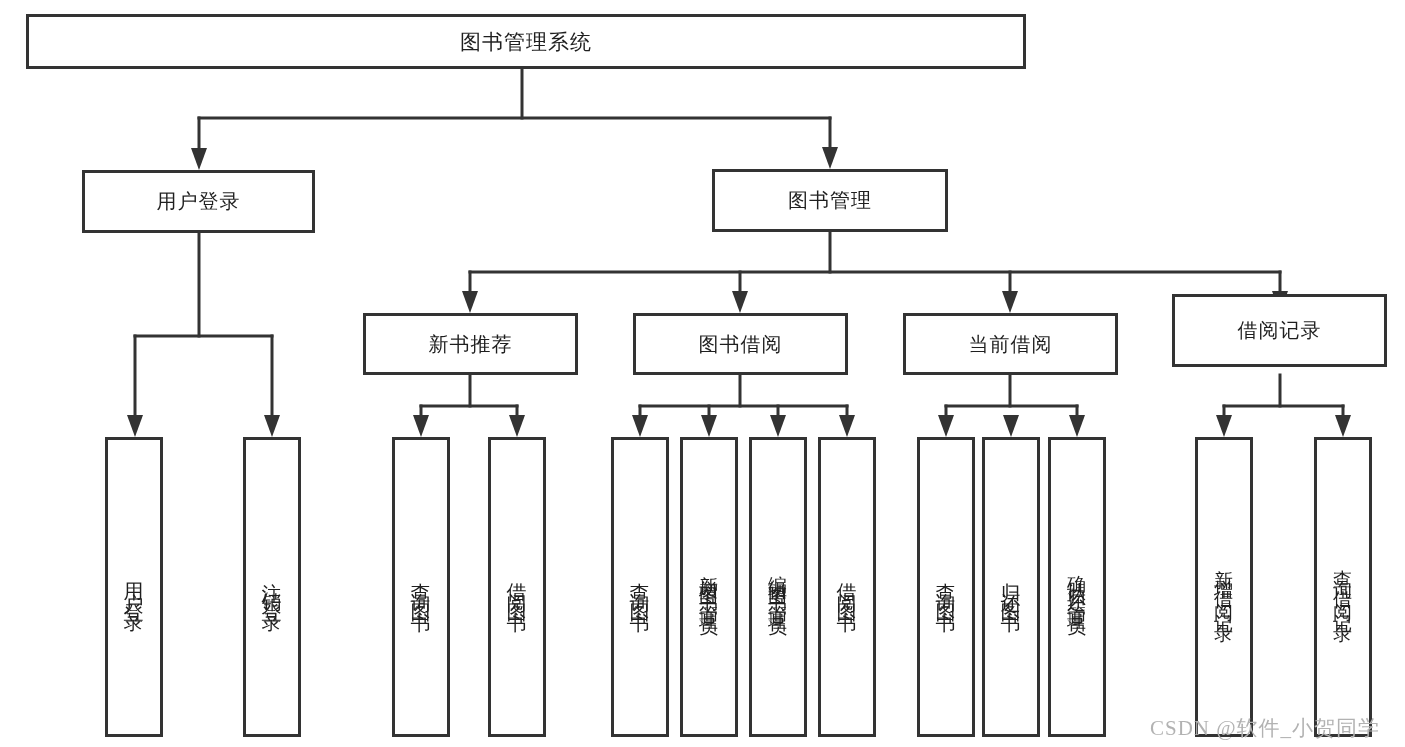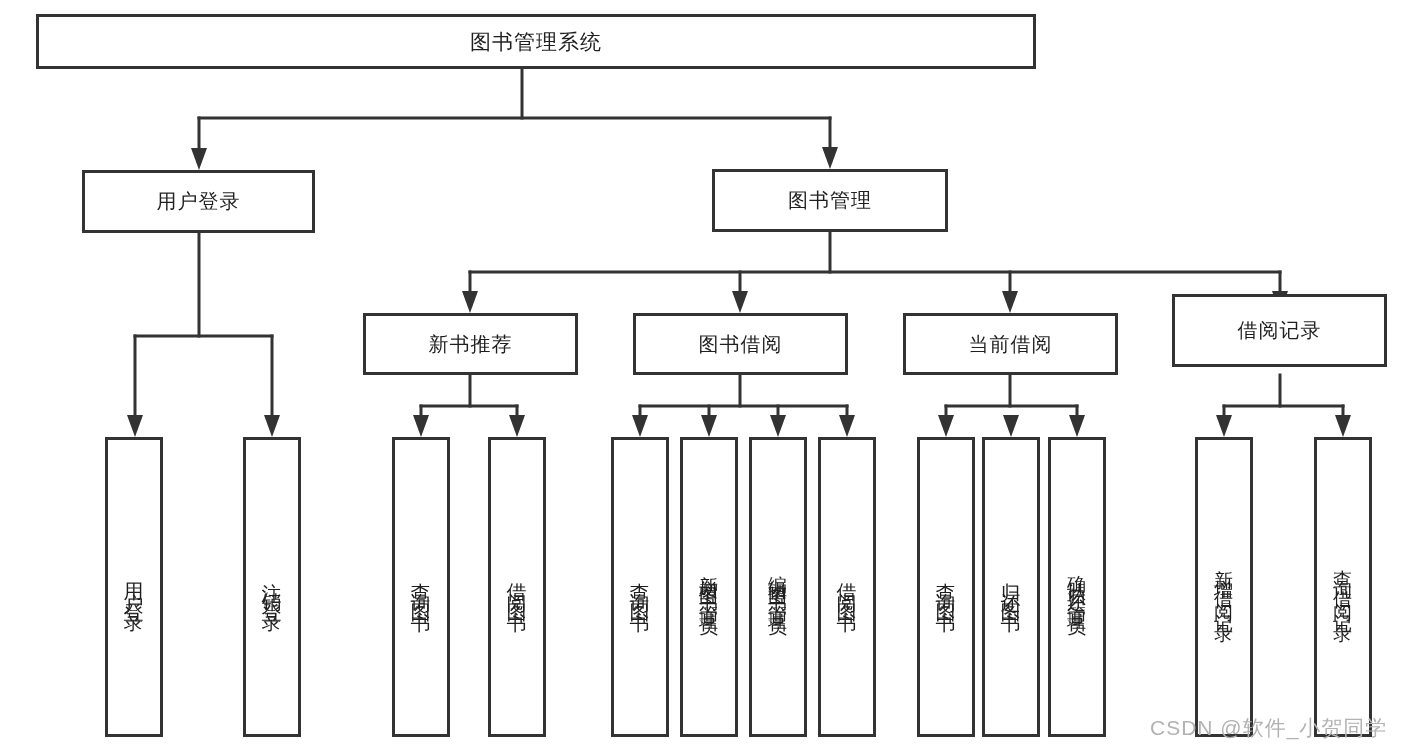--- a/index.html
+++ b/index.html
@@ -43,20 +43,21 @@
   .leaf.long span { font-size: 19px; letter-spacing: 6px; }
 
   .watermark {
     position: absolute;
     left: 1150px; top: 714px;
     z-index: 2;
     font-size: 21px;
     color: #b2b2b2;
     white-space: nowrap;
     letter-spacing: 1px;
+    font-family: Liberation Serif, serif;
   }
 </style>
 </head>
 <body>
 
 <div id="stage">
 
   <svg class="connectors" width="1405" height="747" viewBox="0 0 1405 747">
 
     <g>
@@ -125,21 +126,21 @@
     <g>
       <path d="M1280 375 L1280 406"></path>
       <path d="M1224 406 L1343 406"></path>
       <path d="M1224 406 L1224 416"></path>
       <path d="M1343 406 L1343 416"></path>
       <polygon points="1216,415 1232,415 1224,437"></polygon>
       <polygon points="1335,415 1351,415 1343,437"></polygon>
     </g>
   </svg>
 
-  <div class="box hbox root-box" style="left:36px; top:14px; width:1000px; height:55px;">
+  <div class="box hbox root-box" style="left:26px; top:14px; width:1000px; height:55px;">
     <span>图书管理系统</span>
   </div>
 
   <div class="box hbox" style="left:82px; top:170px; width:233px; height:63px;">
     <span>用户登录</span>
   </div>
   <div class="box hbox" style="left:363px; top:313px; width:215px; height:62px;">
     <span>新书推荐</span>
   </div>
 

